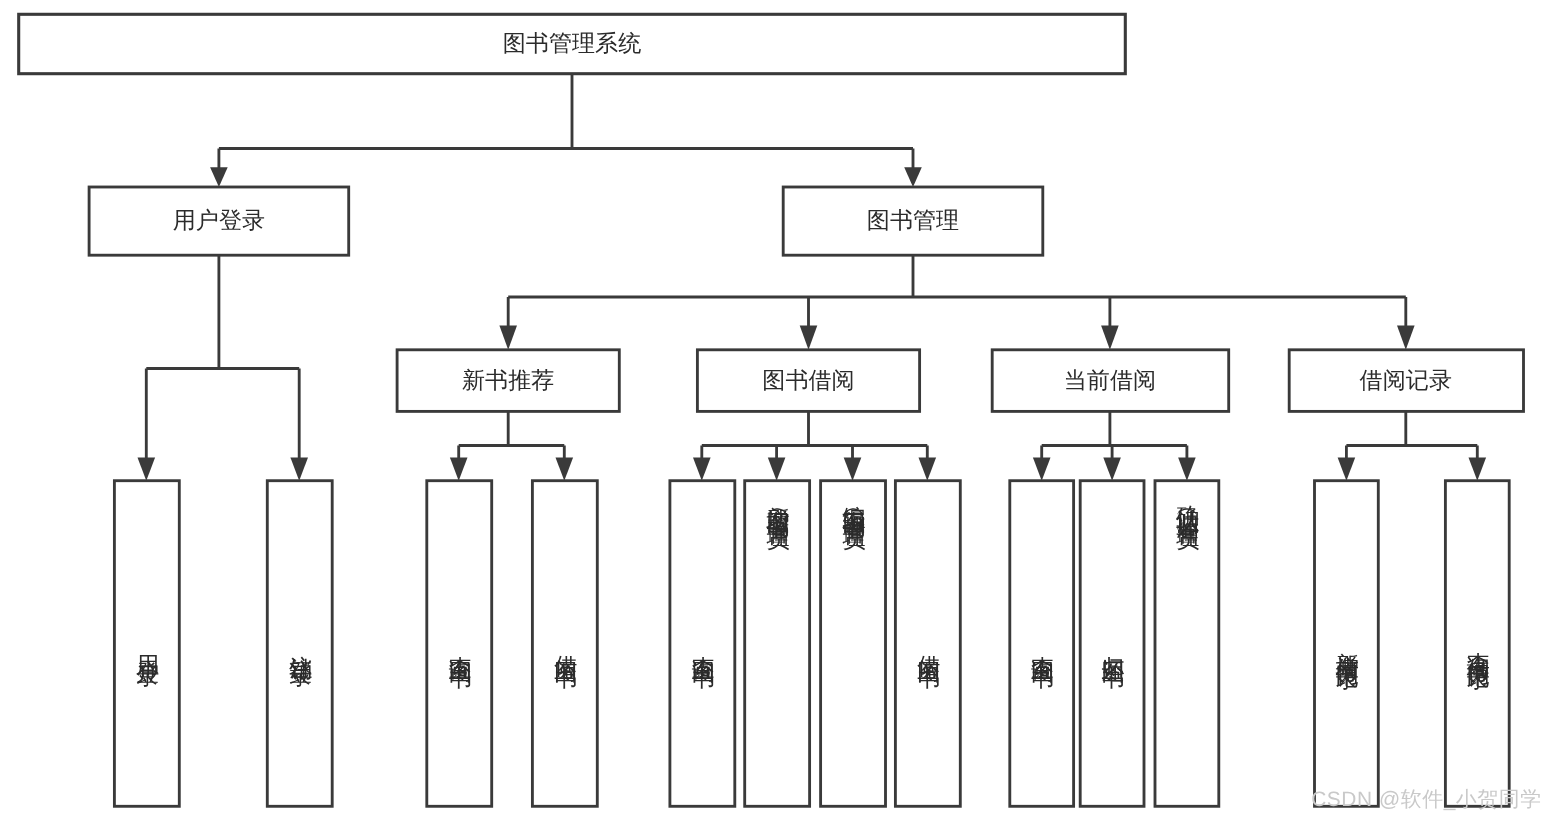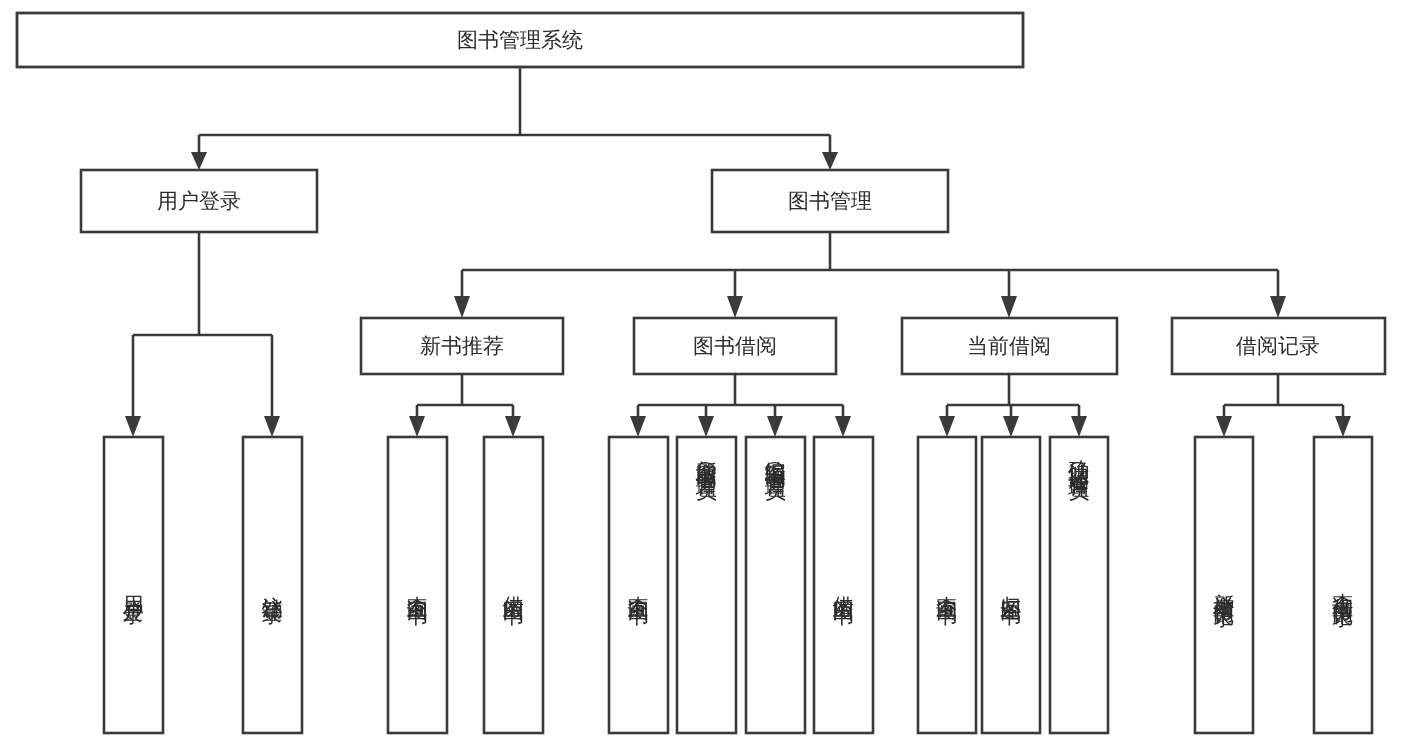--- a/index.html
+++ b/index.html
@@ -241,14 +241,15 @@
   </div>
 
   <div class="vert-label-wrap" style="left:1195px; top:437px; width:58px; height:296px; justify-content:center;">
     <span class="vert-label">新增借阅记录</span>
   </div>
 
   <div class="vert-label-wrap" style="left:1314px; top:437px; width:58px; height:296px; justify-content:center;">
     <span class="vert-label">查询借阅记录</span>
   </div>
 
+  <div class="watermark" style="left:1192px; top:714px;">CSDN @软件_小贺同学</div>
 
 </div>
 
 </body></html>

